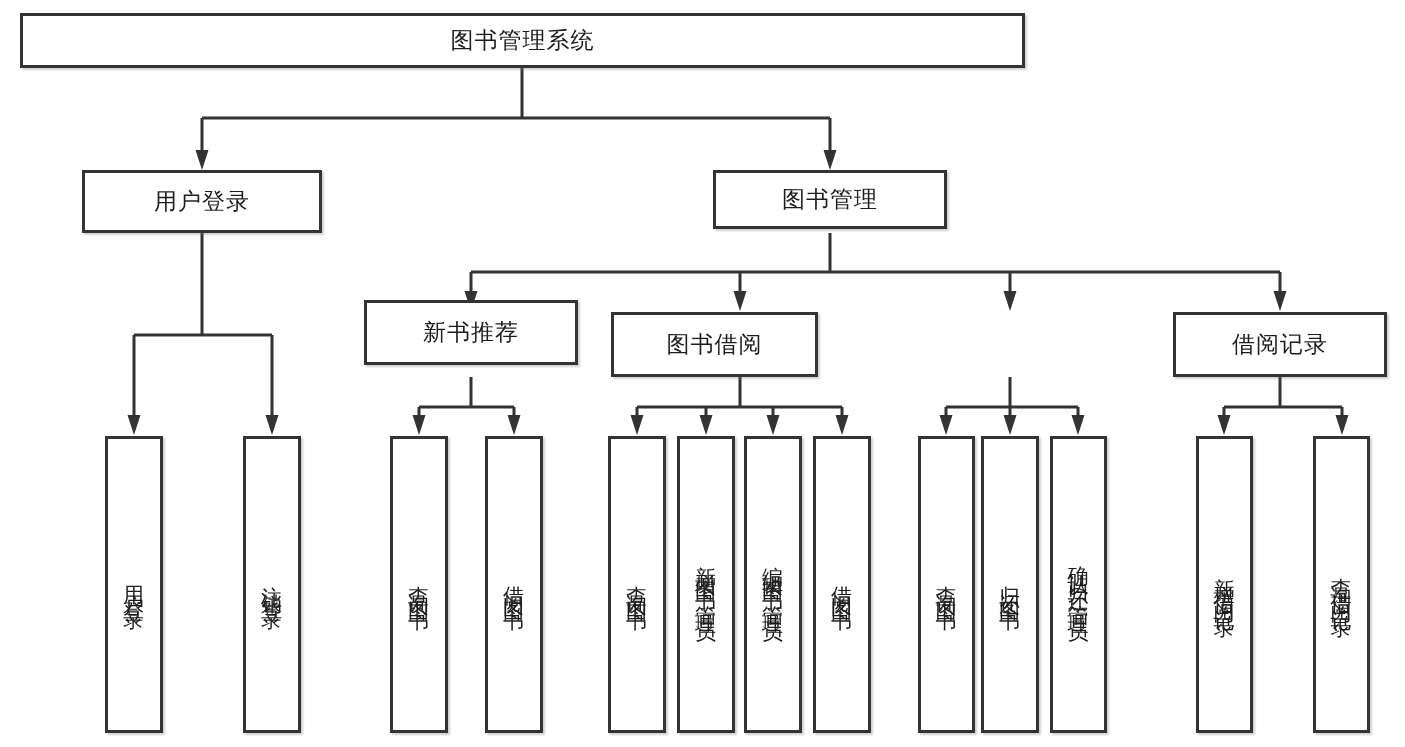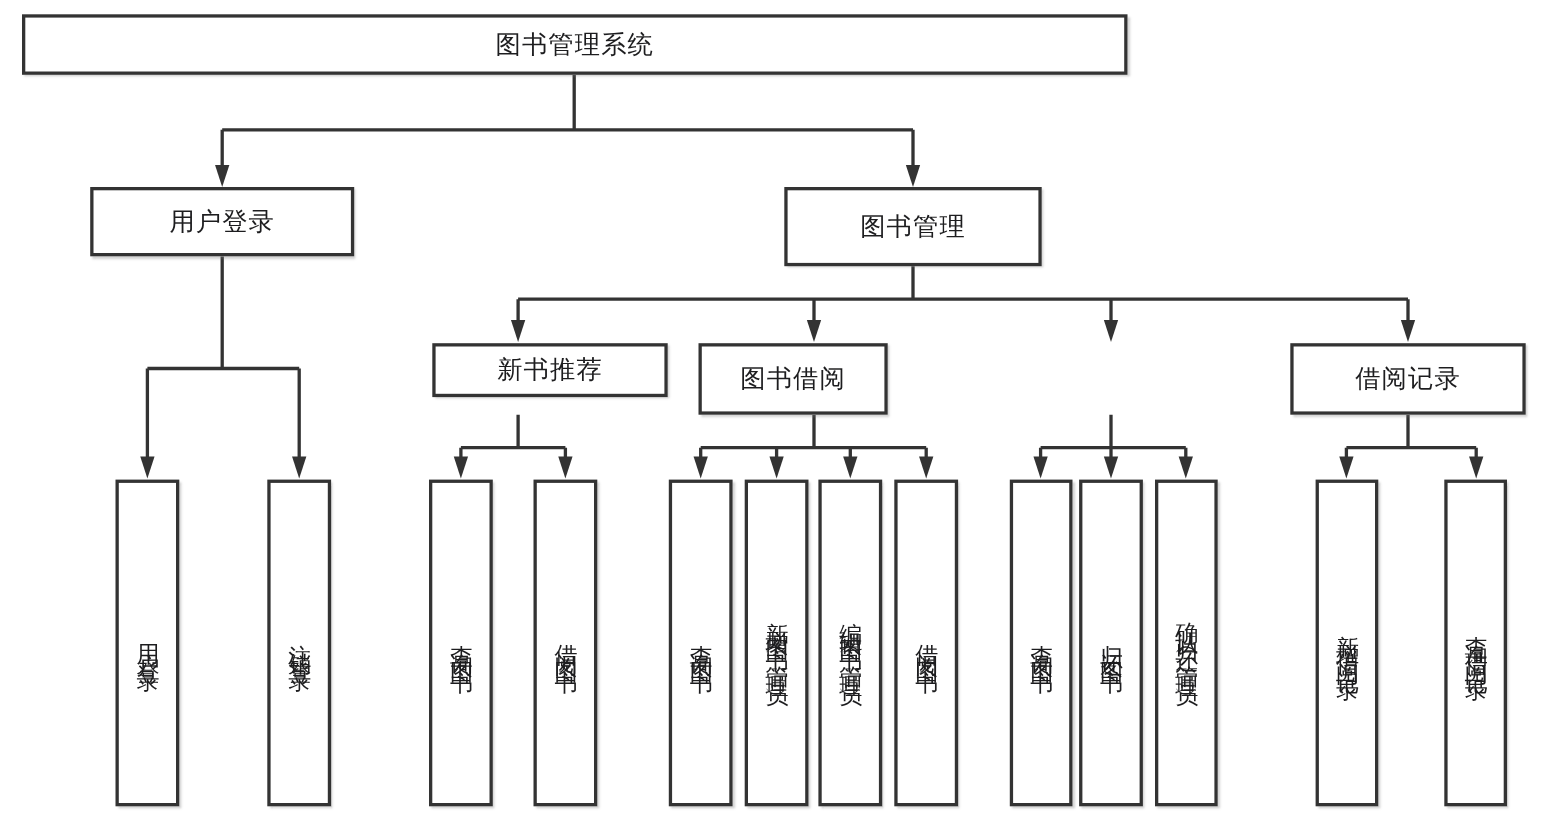--- a/index.html
+++ b/index.html
@@ -103,24 +103,24 @@
     <polygon points="1078,435 1071.5,415 1084.5,415"></polygon>
 
     <path d="M1280 377 V407 M1224 407 H1342 M1224 407 V417 M1342 407 V417"></path>
     <polygon points="1224,435 1217.5,415 1230.5,415"></polygon>
     <polygon points="1342,435 1335.5,415 1348.5,415"></polygon>
   </svg>
 
   <div class="node h" style="left:20px; top:13px; width:1005px; height:55px;">图书管理系统</div>
 
   <div class="node h" style="left:82px; top:170px; width:240px; height:63px;">用户登录</div>
-  <div class="node h" style="left:713px; top:170px; width:234px; height:72px;">图书管理</div>
+  <div class="node h" style="left:713px; top:170px; width:234px; height:59px;">图书管理</div>
 
-  <div class="node h" style="left:364px; top:312px; width:214px; height:49px;margin-left:29px;">新书推荐</div>
-  <div class="node h" style="left:635px; top:312px; width:172px; height:65px;">图书借阅</div>
+  <div class="node h" style="left:364px; top:300px; width:214px; height:65px;">新书推荐</div>
+  <div class="node h" style="left:611px; top:312px; width:207px; height:65px;">图书借阅</div>
   <div class="node h" style="left:1173px; top:312px; width:214px; height:65px;">借阅记录</div>
 
   <div class="node leaf" style="left:105px; top:436px; width:58px; height:297px;">
     <span class="vtext">用户登录</span>
   </div>
   <div class="node leaf" style="left:243px; top:436px; width:58px; height:297px;">
     <span class="vtext">注销登录</span>
   </div>
 
   <div class="node leaf" style="left:390px; top:436px; width:58px; height:297px;">

